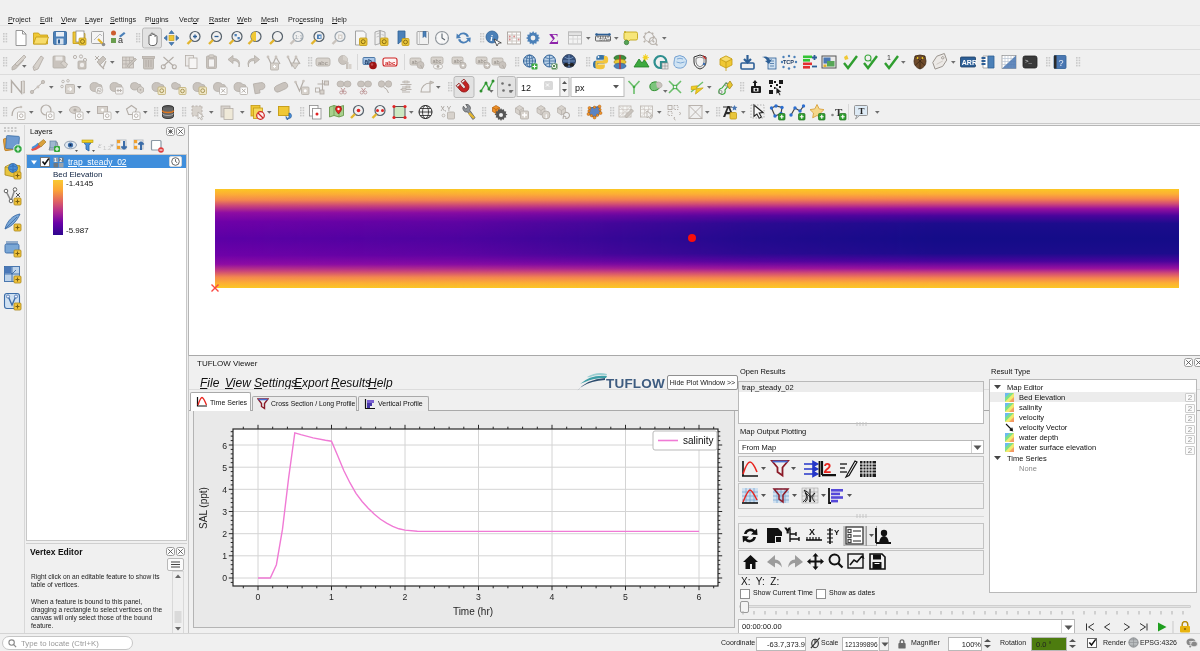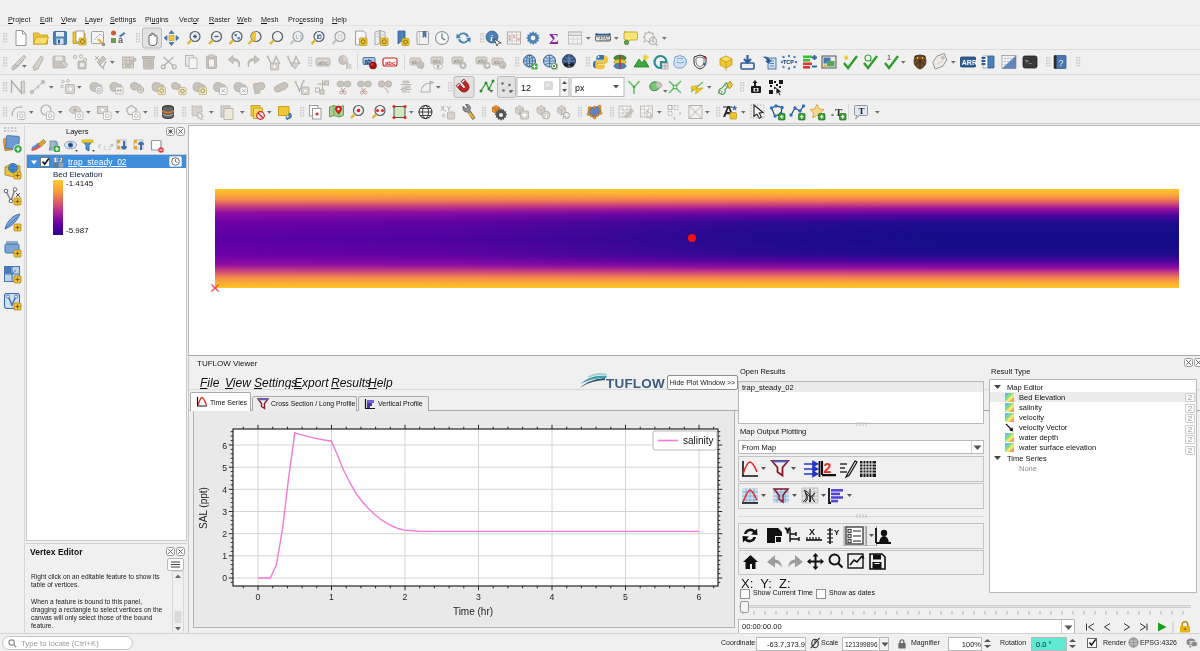--- a/index.html
+++ b/index.html
@@ -1145,21 +1145,21 @@
           <rect x="1.5" y="1.5" width="15" height="15" rx="2.5" fill="#cfe0f1" stroke="#3b6ca8" stroke-width="1.1"></rect>
           <path d="M5 4 l4 9 4 -9" fill="none" stroke="#3b6ca8" stroke-width="1.4"></path>
           <circle cx="5" cy="4.5" r="1.6" fill="#eef" stroke="#3b6ca8" stroke-width="0.8"></circle>
           <circle cx="13" cy="4.5" r="1.6" fill="#eef" stroke="#3b6ca8" stroke-width="0.8"></circle>
           <rect x="11" y="11" width="7" height="7" rx="1" fill="#f0c33c" stroke="#a8871b" stroke-width="0.8"></rect>
           <path d="M14.5 12.5 v4 M12.5 14.5 h4" stroke="#7a5f10" stroke-width="1.1"></path>
         </g>
   </svg>
 </div>
 <div id="layerspanel">
-  <div class="abs" style="left:4px;top:2px;font-size:7.5px;color:#111;margin-left:36px;">Layers</div>
+  <div class="abs" style="left:4px;top:2px;font-size:7.5px;color:#111;">Layers</div>
   <svg class="abs" style="left:140px;top:2px" width="19" height="9" viewBox="0 0 19 9">
         <rect x="0.5" y="0.5" width="8" height="8" rx="2" fill="#fdfdfd" stroke="#9a9a9a"></rect>
         <rect x="10.5" y="0.5" width="8" height="8" rx="2" fill="#fdfdfd" stroke="#9a9a9a"></rect>
         <path d="M2.2 2.2 l4.6 4.6 M2.2 6.8 l4.6 -4.6" stroke="#555" stroke-width="0.9"></path>
         <path d="M12.2 2.2 l4.6 4.6 M12.2 6.8 l4.6 -4.6" stroke="#555" stroke-width="0.9"></path>
         <path d="M2.5 4.5 h4 M4.5 2.5 v4" stroke="#555" stroke-width="0.8"></path>
       </svg>
   <svg class="abs" style="left:2px;top:14px" width="157" height="14" viewBox="0 0 157 14">
 
     <g transform="translate(2,0)">
@@ -1561,21 +1561,21 @@
           <path d="M3 13 l4 -5 3 2 5 -6" stroke="#111" stroke-width="1.6" fill="none"></path>
           <path d="M15 4 l1 -1 1.5 4 -4 -1.5 z" fill="#111"></path>
         </g>
     <g transform="translate(127,0)">
           <path d="M2 2 h12 l3 3 v12 h-15 z" fill="none" stroke="#111" stroke-width="1.6"></path>
           <rect x="5" y="2.5" width="8" height="5" fill="#111"></rect>
           <rect x="4.5" y="10" width="9" height="7" fill="#111"></rect>
           <path d="M6.5 11.5 h5" stroke="#fff" stroke-width="1"></path>
         </g>
   </svg>
-  <div class="abs" style="left:552px;top:220px;font-size:13px;color:#111;">X:&nbsp; Y:&nbsp; Z:</div>
+  <div class="abs" style="left:552px;top:220px;font-size:10px;color:#111;">X:&nbsp; Y:&nbsp; Z:</div>
   <div class="abs" style="left:551px;top:233px;width:10px;height:10px;background:#fff;border:1px solid #8f8f8f;"></div>
   <div class="abs" style="left:564px;top:233px;font-size:7px;color:#111;">Show Current Time</div>
   <div class="abs" style="left:627px;top:233px;width:10px;height:10px;background:#fff;border:1px solid #8f8f8f;"></div>
   <div class="abs" style="left:640px;top:233px;font-size:7px;color:#111;">Show as dates</div>
   <div class="abs" style="left:550px;top:249px;width:452px;height:3px;background:#e3e3e3;border:1px solid #cfcfcf;border-radius:1px;"></div>
   <div class="abs" style="left:551px;top:245px;width:9px;height:12px;background:#f4f4f4;border:1px solid #9a9a9a;border-radius:2px;"></div>
   <svg class="abs" style="left:552px;top:255px" width="450" height="5" viewBox="0 0 450 5">
         <g stroke="#b0b0b0" stroke-width="1">
           <path d="M2 0 v3.5 M13 0 v3.5 M24 0 v3.5 M35 0 v3.5 M46 0 v3.5 M57 0 v3.5 M68 0 v3.5 M79 0 v3.5 M90 0 v3.5 M101 0 v3.5 M112 0 v3.5 M123 0 v3.5 M134 0 v3.5 M145 0 v3.5 M156 0 v3.5 M167 0 v3.5 M178 0 v3.5 M189 0 v3.5 M200 0 v3.5 M211 0 v3.5 M222 0 v3.5 M233 0 v3.5 M244 0 v3.5 M255 0 v3.5 M266 0 v3.5 M277 0 v3.5 M288 0 v3.5 M299 0 v3.5 M310 0 v3.5 M321 0 v3.5 M332 0 v3.5 M343 0 v3.5 M354 0 v3.5 M365 0 v3.5 M376 0 v3.5 M387 0 v3.5 M398 0 v3.5 M409 0 v3.5 M420 0 v3.5 M431 0 v3.5 M442 0 v3.5"></path>
         </g>
@@ -1690,21 +1690,21 @@
         <rect x="1.5" y="5" width="8" height="6" rx="1" fill="#6b6b6b"></rect>
         <path d="M3.5 5 v-1.5 a2 2 0 0 1 4 0 V5" fill="none" stroke="#6b6b6b" stroke-width="1.5"></path>
       </svg>
   <div class="abs" style="left:911px;top:5px;font-size:7px;color:#222;">Magnifier</div>
   <div class="abs" style="left:948px;top:2.5px;width:34px;height:14px;background:#fff;border:1px solid #b9b9b9;font-size:7.5px;color:#222;padding-left:4px;line-height:13px;text-align:right;">100%</div>
   <svg class="abs" style="left:983px;top:4px" width="9" height="11" viewBox="0 0 9 11">
         <path d="M1 4 l3.5 -3 3.5 3 z" fill="#555"></path>
         <path d="M1 7 l3.5 3 3.5 -3 z" fill="#555"></path>
       </svg>
   <div class="abs" style="left:1000px;top:5px;font-size:7px;color:#222;">Rotation</div>
-  <div class="abs" style="left:1031px;top:2.5px;width:36px;height:14px;background:#5eead4;border:1px solid #b9b9b9;font-size:7.5px;color:#222;padding-left:4px;line-height:13px;">0.0 °</div>
+  <div class="abs" style="left:1031px;top:2.5px;width:36px;height:14px;background:#4d7c0f;border:1px solid #b9b9b9;font-size:7.5px;color:#222;padding-left:4px;line-height:13px;">0.0 °</div>
   <svg class="abs" style="left:1068px;top:4px" width="9" height="11" viewBox="0 0 9 11">
         <path d="M1 4 l3.5 -3 3.5 3 z" fill="#555"></path>
         <path d="M1 7 l3.5 3 3.5 -3 z" fill="#555"></path>
       </svg>
   <div class="abs" style="left:1087px;top:3.5px;width:10px;height:10px;background:#fff;border:1px solid #666;"></div>
   <svg class="abs" style="left:1088px;top:4px" width="9" height="9" viewBox="0 0 10 10">
         <path d="M1.5 5 l2.4 2.8 L8.5 1.5" fill="none" stroke="#111" stroke-width="1.6"></path>
       </svg>
   <div class="abs" style="left:1103px;top:5px;font-size:7px;color:#222;">Render</div>
   <svg class="abs" style="left:1128px;top:3px" width="11" height="11" viewBox="0 0 12 12">

